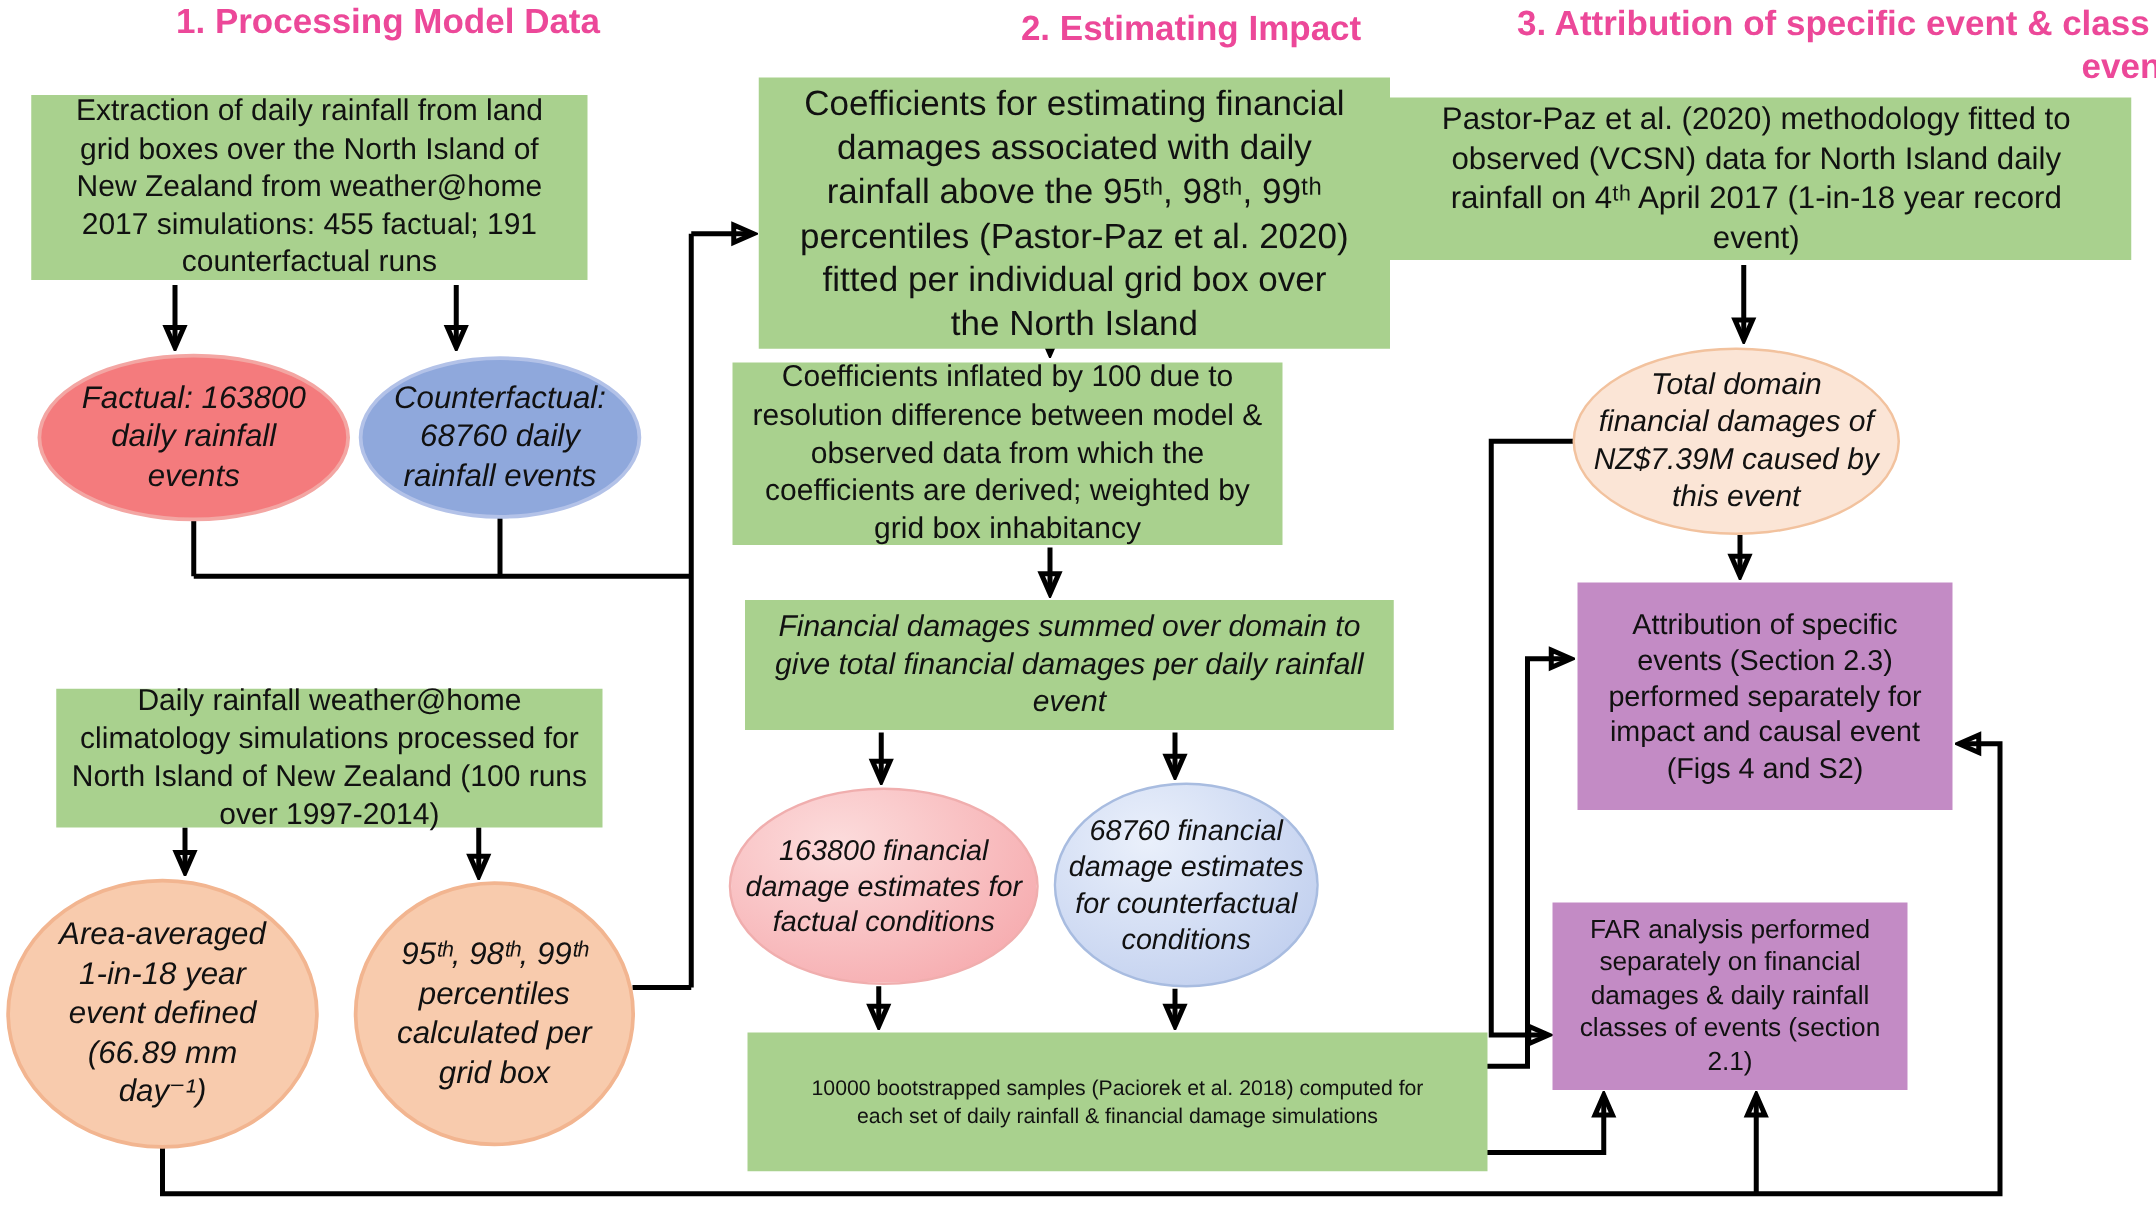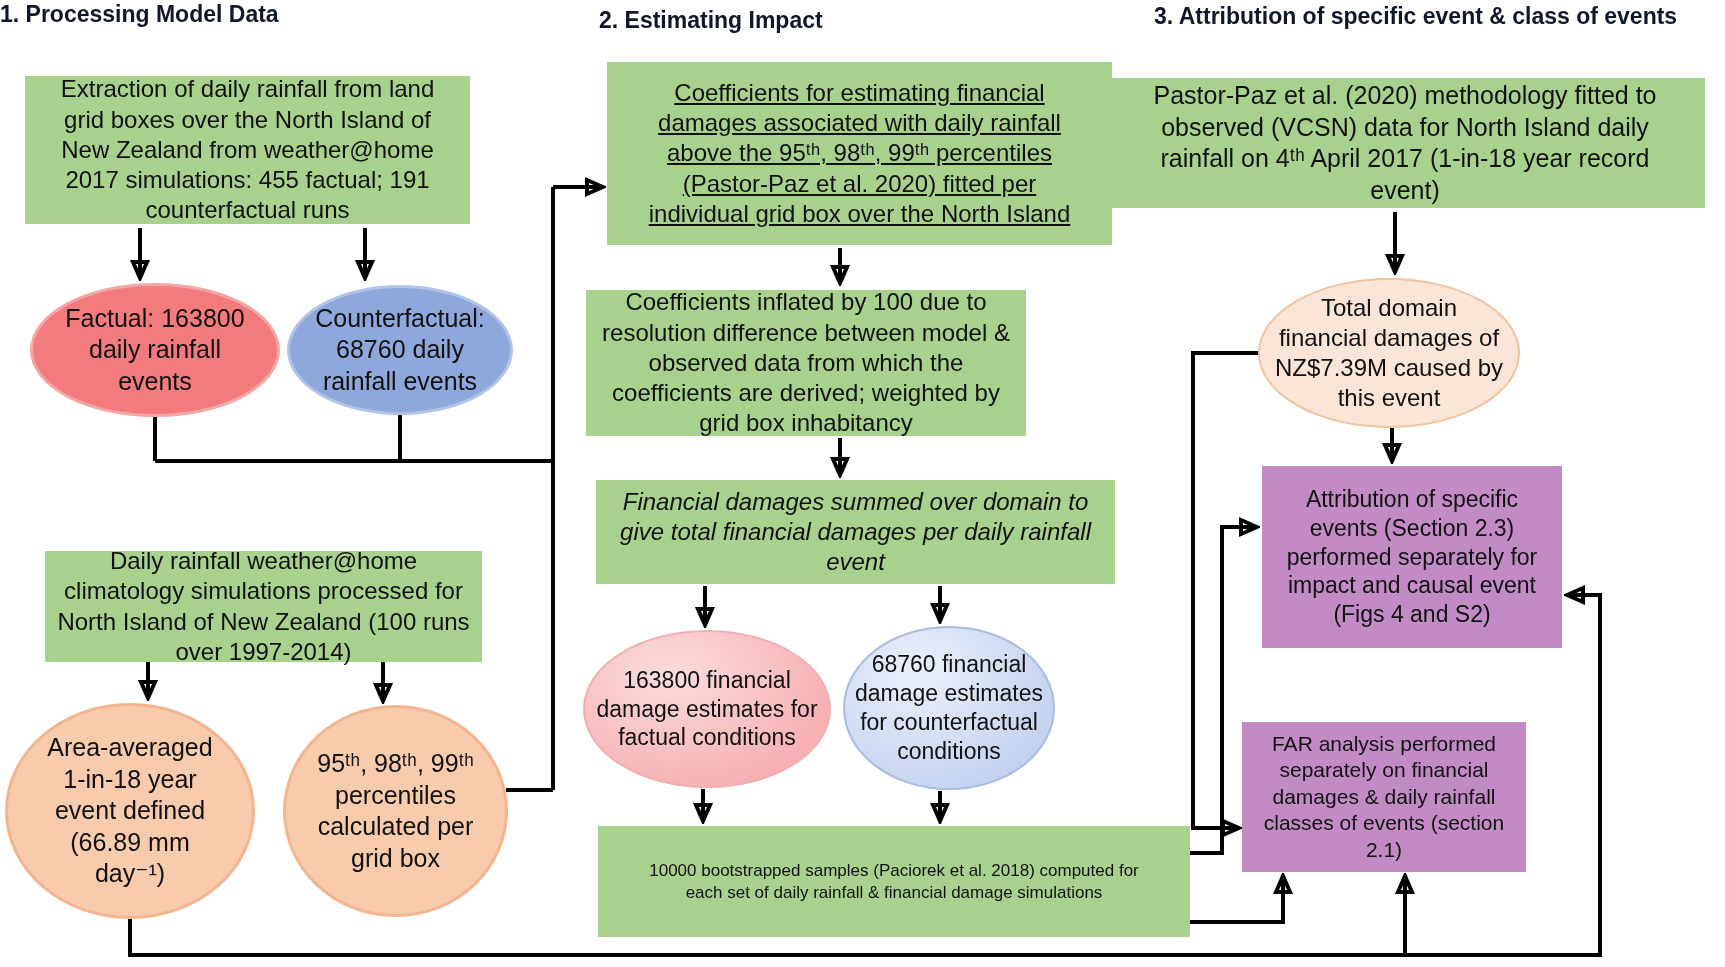--- a/index.html
+++ b/index.html
@@ -7,37 +7,37 @@
     position:relative;
     width:1725px;height:967px;
     background:#ffffff;
     font-family:"Liberation Sans","DejaVu Sans",sans-serif;
     color:#111111;
     overflow:hidden;
   }
   .col-title{
     position:absolute;
     font-weight:bold;
-    font-size:23px;
+    font-size:28px;
     line-height:1.22;
-    text-align:left;
-    color:#0f172a;
+    text-align:right;
+    color:#ec4899;
   }
   .node{
     position:absolute;
     display:flex;
     align-items:center;
     justify-content:center;
     text-align:center;
     box-sizing:border-box;
     line-height:1.26;
   }
   .green{background:#a9d18e;}
   .purple{background:#c38bc5;}
-  .ellipse{border-radius:50%;}
+  .ellipse{border-radius:50%;font-style:italic;}
   .ell-factual{background:#f47b7d;border:3px solid #f3a6a3;}
   .ell-counterfactual{background:#8fa8dc;border:3px solid #b3c2e8;}
   .ell-orange{background:#f8cbad;border:3px solid #f2b590;}
   .ell-pink-grad{background:radial-gradient(ellipse at 35% 28%, #fcdcdc 0%, #f5a2a6 100%);border:2px solid #f0aeae;}
   .ell-blue-grad{background:radial-gradient(ellipse at 35% 28%, #eaf0fb 0%, #b9c9ec 100%);border:2px solid #a8bce0;}
   .ell-peach{background:#fbe5d6;border:2px solid #f2c29e;}
   #wires{position:absolute;left:0;top:0;z-index:1;}
   .node,.col-title{z-index:2;}
   #wires path{fill:none;stroke:#000000;stroke-width:4;}
 </style>
@@ -89,21 +89,21 @@
   <div class="node ellipse ell-factual" style="left:30px;top:283px;width:250px;height:134px;font-size:25px;padding:6px 16px;">Factual: 163800 daily rainfall events</div>
 
   <div class="node ellipse ell-counterfactual" style="left:287px;top:285px;width:226px;height:130px;font-size:25px;padding:4px 12px;">Counterfactual: 68760 daily rainfall events</div>
 
   <div class="node green" style="left:45px;top:551px;width:437px;height:111px;font-size:24px;padding:4px 8px;">Daily rainfall weather@home climatology simulations processed for North Island of New Zealand (100 runs over 1997-2014)</div>
 
   <div class="node ellipse ell-orange" style="left:5px;top:703px;width:250px;height:216px;font-size:25px;padding:8px 28px;">Area-averaged 1-in-18 year event defined (66.89 mm day⁻¹)</div>
 
   <div class="node ellipse ell-orange" style="left:283px;top:705px;width:225px;height:212px;font-size:25px;padding:8px 14px;">95ᵗʰ, 98ᵗʰ, 99ᵗʰ percentiles calculated per grid box</div>
 
-  <div class="node green" style="left:607px;top:62px;width:505px;height:183px;font-size:24px;padding:4px 30px;text-decoration:underline;">Coefficients for estimating financial damages associated with daily rainfall above the 95ᵗʰ, 98ᵗʰ, 99ᵗʰ percentiles (Pastor-Paz et al. 2020) fitted per individual grid box over the North Island</div>
+  <div class="node green" style="left:607px;top:62px;width:505px;height:217px;font-size:28px;padding:4px 30px;">Coefficients for estimating financial damages associated with daily rainfall above the 95ᵗʰ, 98ᵗʰ, 99ᵗʰ percentiles (Pastor-Paz et al. 2020) fitted per individual grid box over the North Island</div>
 
   <div class="node green" style="left:586px;top:290px;width:440px;height:146px;font-size:24px;padding:4px 14px;">Coefficients inflated by 100 due to resolution difference between model &amp; observed data from which the coefficients are derived; weighted by grid box inhabitancy</div>
 
   <div class="node green" style="left:596px;top:480px;width:519px;height:104px;font-size:24px;padding:4px 12px;font-style:italic;">Financial damages summed over domain to give total financial damages per daily rainfall event</div>
 
   <div class="node ellipse ell-pink-grad" style="left:583px;top:630px;width:248px;height:158px;font-size:23px;padding:6px 8px;">163800 financial damage estimates for factual conditions</div>
 
   <div class="node ellipse ell-blue-grad" style="left:843px;top:626px;width:212px;height:164px;font-size:23px;padding:6px 6px;">68760 financial damage estimates for counterfactual conditions</div>
 
   <div class="node green" style="left:598px;top:826px;width:592px;height:111px;font-size:17px;padding:4px 40px;">10000 bootstrapped samples (Paciorek et al. 2018) computed for each set of daily rainfall &amp; financial damage simulations</div>

